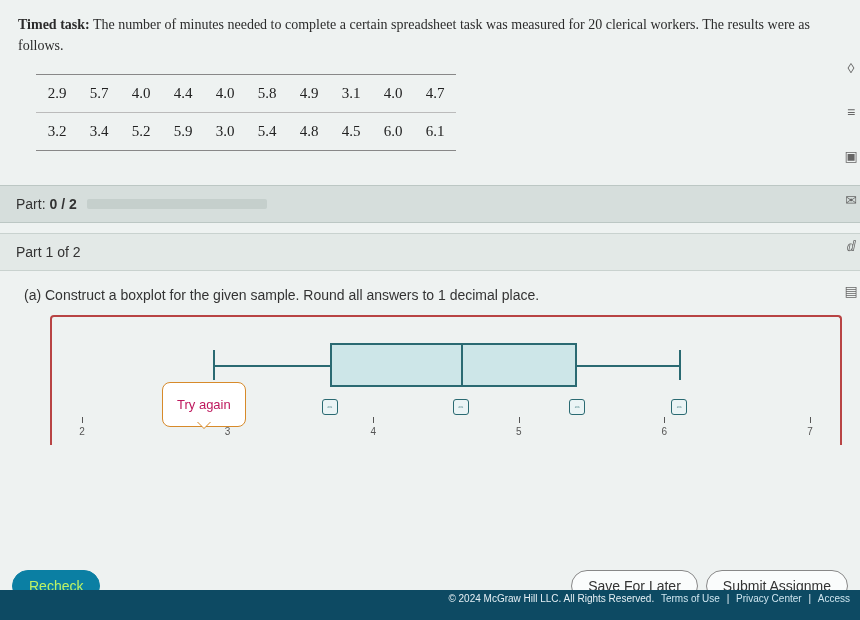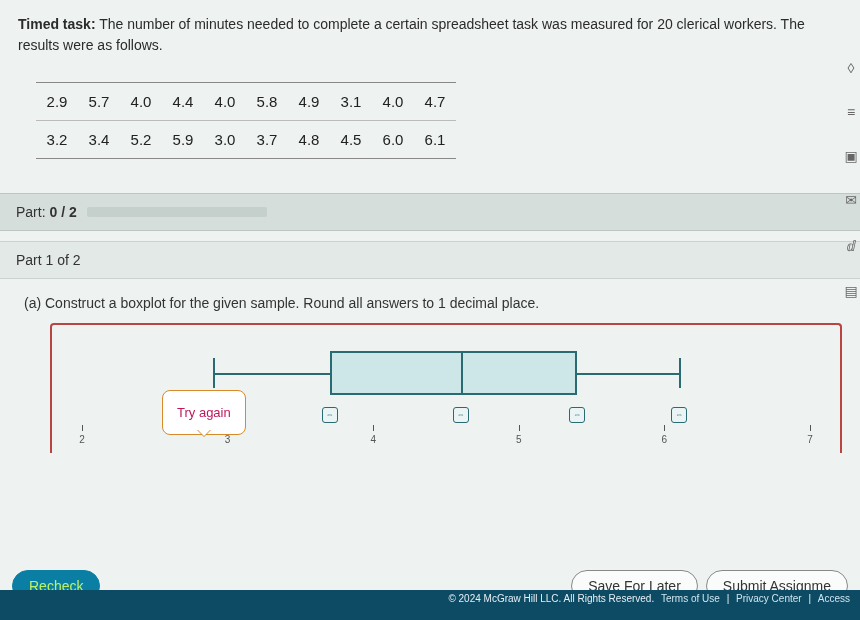--- a/index.html
+++ b/index.html
@@ -5,25 +5,25 @@
   * { box-sizing: border-box; margin: 0; padding: 0; }
   body {
     font-family: Arial, Helvetica, sans-serif;
     background: #eef2f1;
     width: 860px;
     height: 620px;
     overflow: hidden;
     position: relative;
     color: #333;
   }
-  .content { padding: 14px 31px 0 18px; }
+  .content { padding: 14px 31px 0 18px; font-family: Liberation Serif, serif; }
   .task-text { font-size: 14px; line-height: 1.5; color: #2b2b2b; }
   .task-text b { font-weight: bold; }
   .data-table {
-    margin: 26px 0 12px 18px;
+    margin: 18px 0 12px 18px;
     border-top: 1px solid #888;
     border-bottom: 1px solid #888;
     display: inline-block;
   }
   .data-row {
     display: flex;
     gap: 0;
   }
   .data-row.first { border-bottom: 1px solid #bbb; }
   .data-cell {
@@ -246,21 +246,21 @@
         <span class="data-cell">3.1</span>
         <span class="data-cell">4.0</span>
         <span class="data-cell">4.7</span>
       </div>
     <div class="data-row" id="row1">
         <span class="data-cell">3.2</span>
         <span class="data-cell">3.4</span>
         <span class="data-cell">5.2</span>
         <span class="data-cell">5.9</span>
         <span class="data-cell">3.0</span>
-        <span class="data-cell">3.7</span>
+        <span class="data-cell">5.4</span>
         <span class="data-cell">4.8</span>
         <span class="data-cell">4.5</span>
         <span class="data-cell">6.0</span>
         <span class="data-cell">6.1</span>
       </div>
   </div>
   <br>
 </div>
 
 <div class="part-bar">

